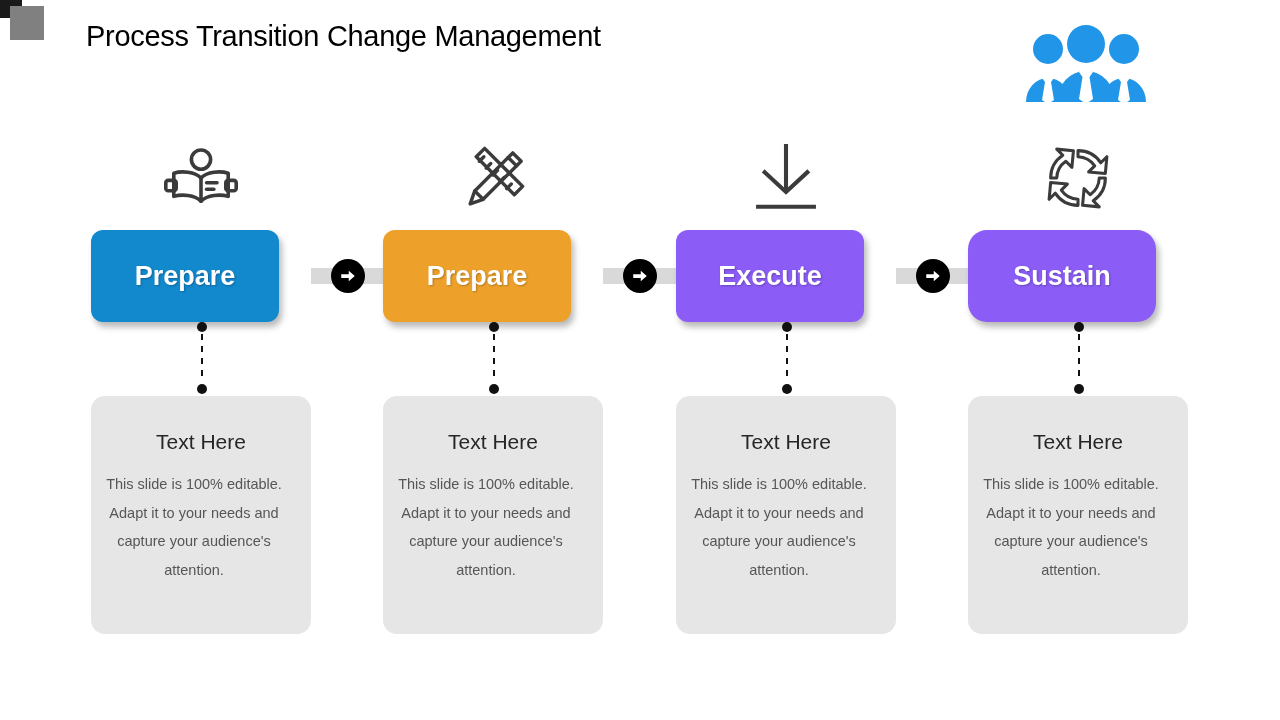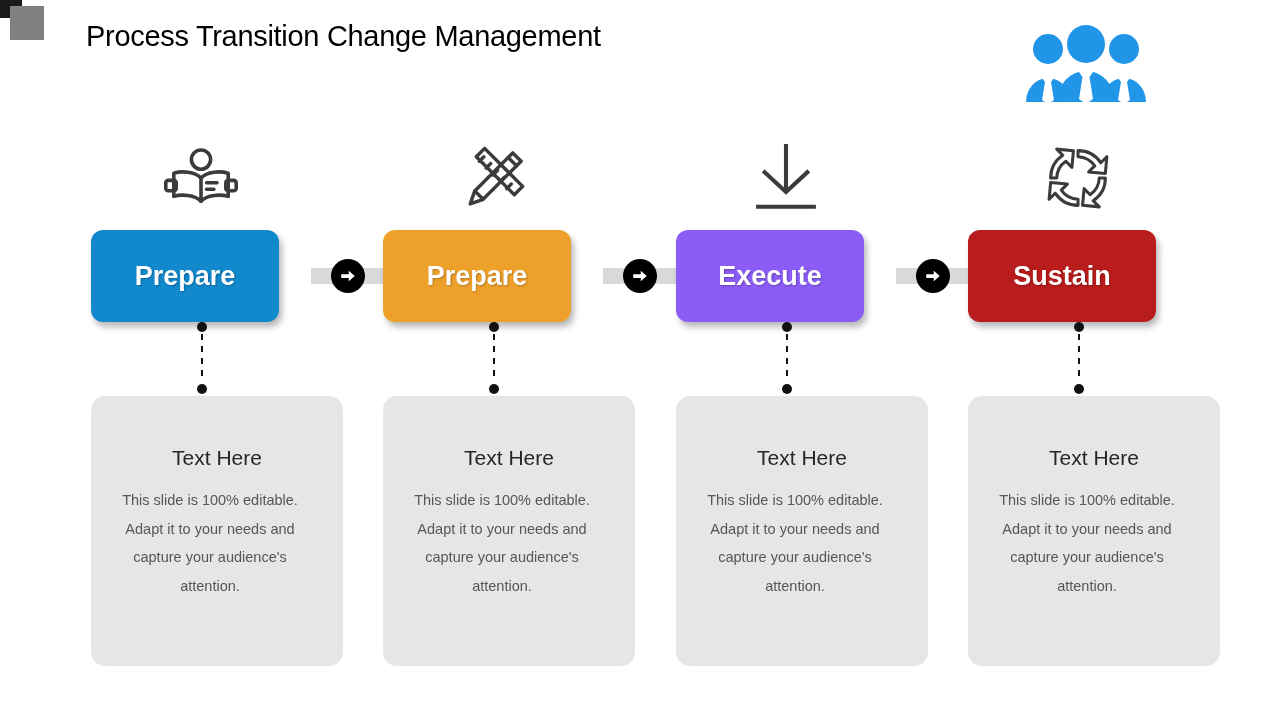--- a/index.html
+++ b/index.html
@@ -163,21 +163,21 @@
   }
 
   
   .desc-card {
     position: absolute;
     top: 396px;
     width: 220px;
     height: 238px;
     background: #e6e6e6;
     border-radius: 14px;
-    padding: 16px;
+    padding: 0;
   }
   .desc-title {
     margin: 34px 0 0 0;
     text-align: center;
     font-size: 21px;
     font-weight: 400;
     color: #262626;
   }
   .desc-body {
     margin: 16px 18px 0 4px;
@@ -324,21 +324,21 @@
     <svg viewBox="0 0 100 100" width="82" height="76" aria-hidden="true">
       <g fill="none" stroke="#3b3b3b" stroke-width="4" stroke-linejoin="round" stroke-linecap="round">
 
         <path d="M50 14 A36 36 0 0 1 80 30 L88 22 L86 44 L64 42 L72 34 A28 28 0 0 0 50 22 z"></path>
         <path d="M86 50 A36 36 0 0 1 70 80 L78 88 L56 86 L58 64 L66 72 A28 28 0 0 0 78 50 z"></path>
         <path d="M50 86 A36 36 0 0 1 20 70 L12 78 L14 56 L36 58 L28 66 A28 28 0 0 0 50 78 z"></path>
         <path d="M14 50 A36 36 0 0 1 30 20 L22 12 L44 14 L42 36 L34 28 A28 28 0 0 0 22 50 z"></path>
       </g>
     </svg>
   </div>
-  <div class="step-box" style="left:968px;background:#b91c1c;">
+  <div class="step-box" style="left:968px;background:#8b5cf6;border-radius:19px;">
     <span class="step-box-label">Sustain</span>
   </div>
   <div class="connector" style="left:1073px;">
     <div class="dot top"></div>
     <div class="dash"></div>
     <div class="dot bottom"></div>
   </div>
   <div class="desc-card" style="left:968px;">
     <div class="desc-title">Text Here</div>
     <div class="desc-body">This slide is 100% editable. Adapt it to your needs and capture your audience's attention.</div>

